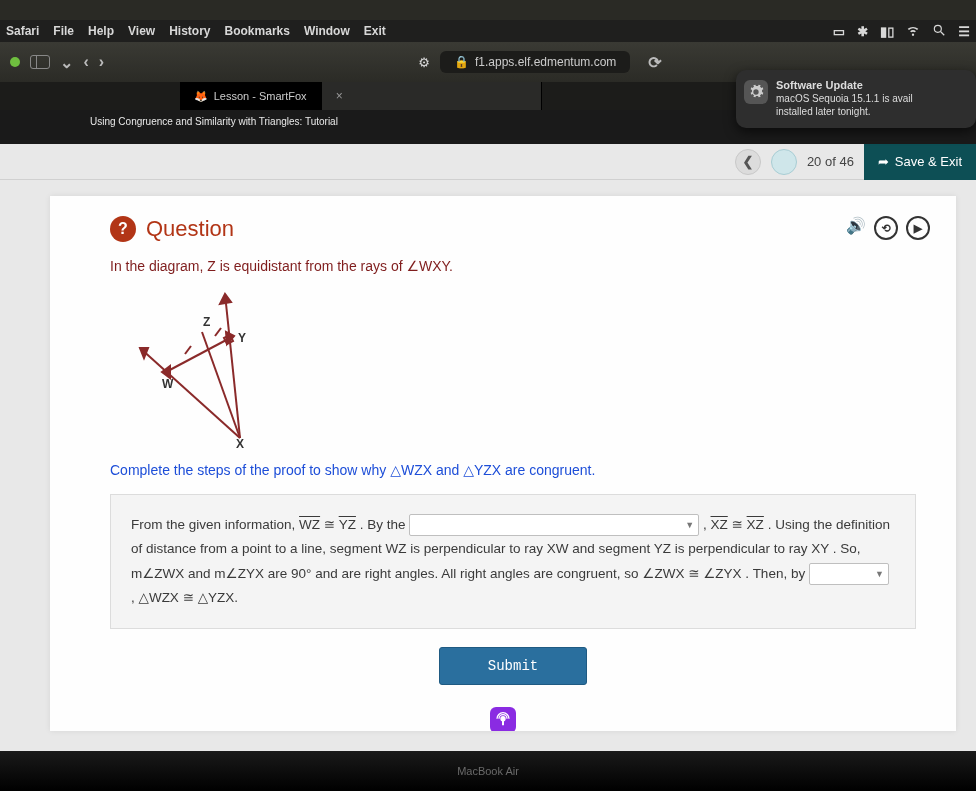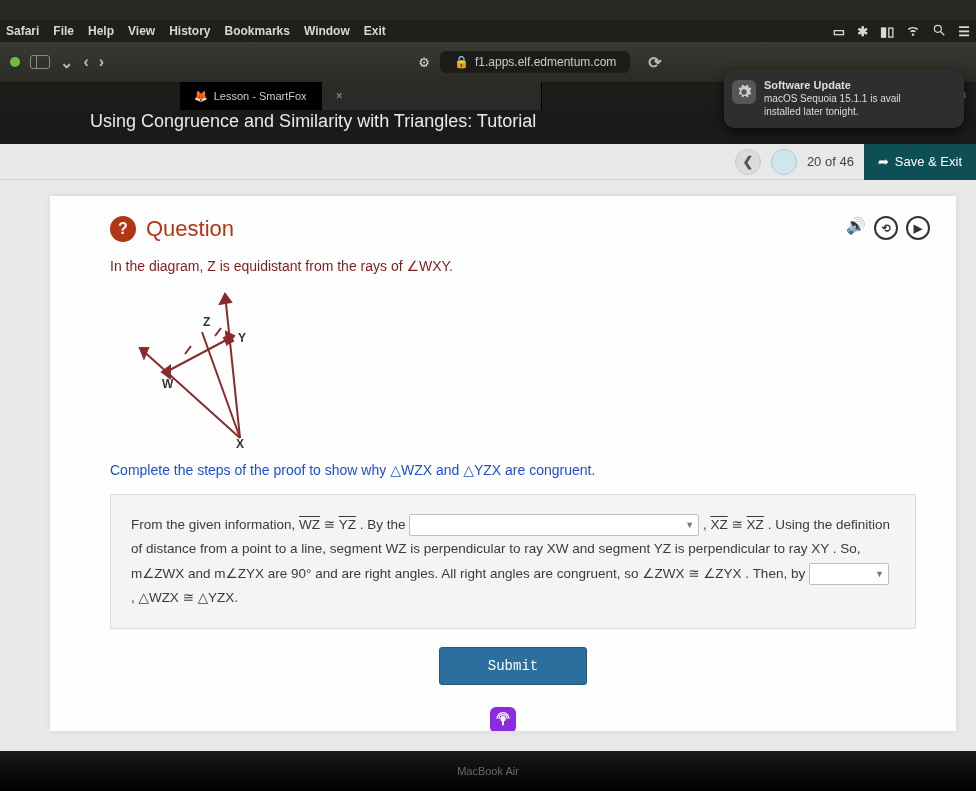--- a/index.html
+++ b/index.html
@@ -80,21 +80,21 @@
     border-right:1px solid #000;
   }
   .tab.active { background:#000; }
   .tab .close { font-size:12px; color:#999;}
   .fox { color:#e07020; }
   .tabstrip .spacer { flex:1; }
   .tabstrip .othertab { color:#888; padding:6px 10px;}
   
   .notif {
     position:absolute;
-    right:12px; top:70px;
+    right:0; top:70px;
     width:240px;
     background:#2e2e2e;
     color:#ddd;
     border-radius:10px;
     padding:8px 10px 10px 40px;
     font-size:10px;
     line-height:1.3;
     box-shadow:0 4px 12px rgba(0,0,0,.6);
     z-index:50;
   }
@@ -102,21 +102,21 @@
     position:absolute; left:8px; top:10px;
     width:24px;height:24px;border-radius:6px;background:#555;
     display:flex;align-items:center;justify-content:center;
   }
   .notif .title{font-weight:700;font-size:11px;}
   
   .lesson-bar {
     height:34px;
     background:#1a1a1a;
     color:#e9e9e9;
-    font-size:18px;
+    font-size:10px;
     display:flex;
     align-items:center;
     padding:0 20px 12px 90px;
   }
   
   .progress-bar {
     height:36px;
     background:#e8e8e8;
     border-bottom:1px solid #d0d0d0;
     display:flex;

